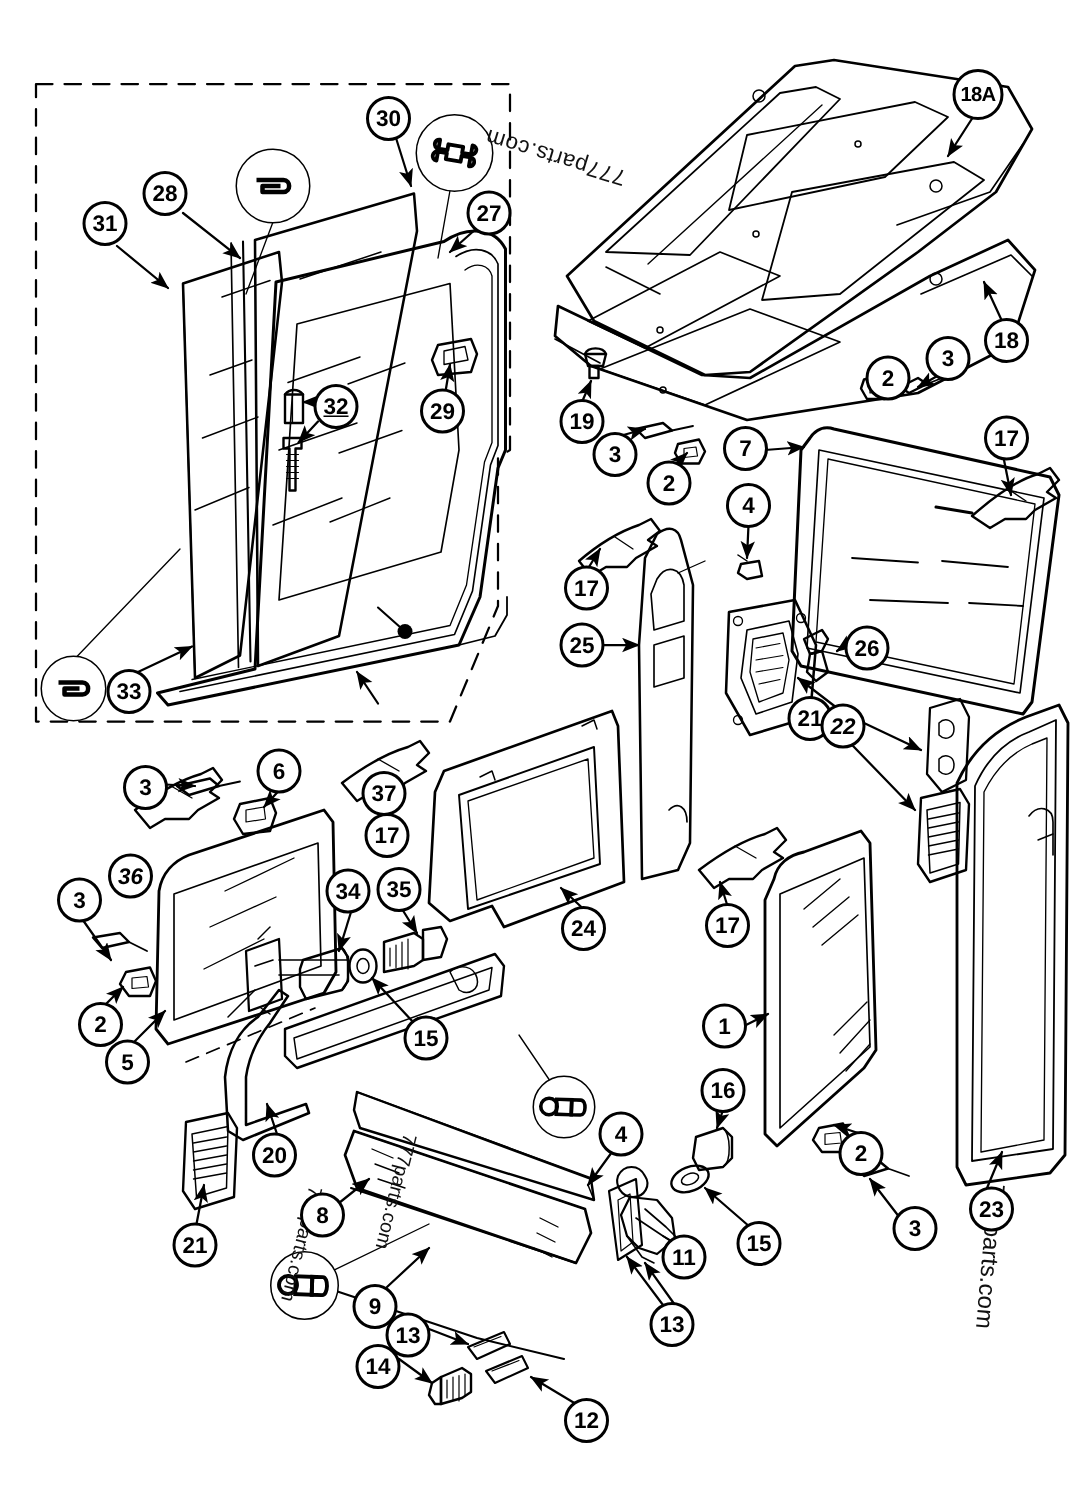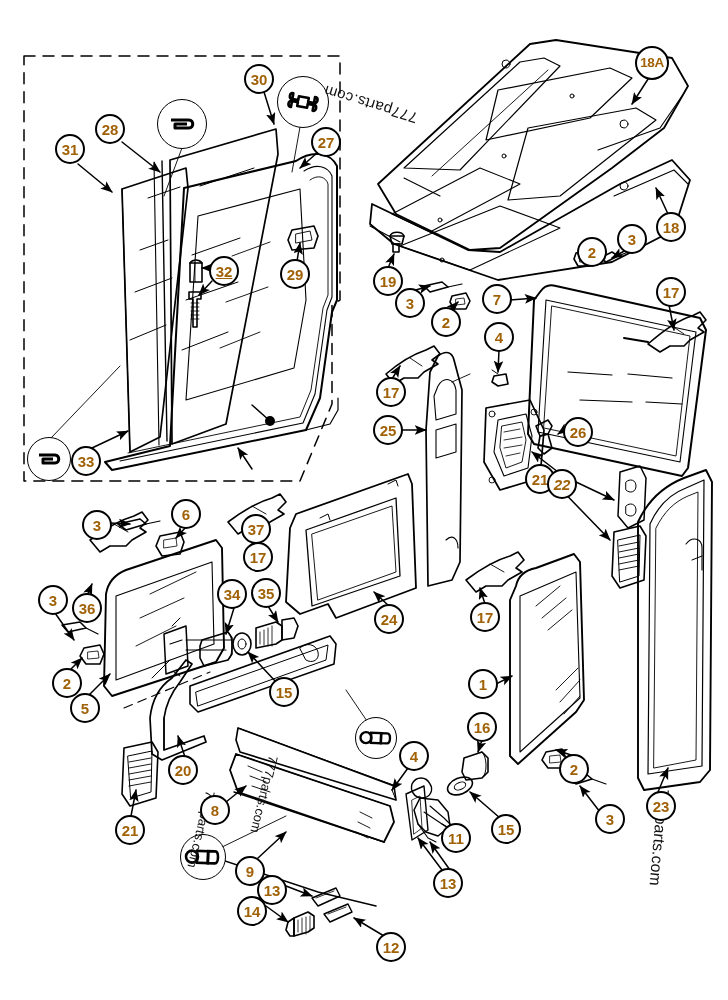--- a/index.html
+++ b/index.html
@@ -3,21 +3,21 @@
 <meta charset="utf-8">
 <style>
   html,body{margin:0;padding:0;background:#ffffff;}
   body{font-family:"Liberation Sans",sans-serif;}
   #sheet{position:relative;width:728px;height:1000px;background:#fff;overflow:hidden;}
   #art{position:absolute;left:0;top:0;width:728px;height:1000px;}
   .callout{position:absolute;transform:translate(-50%,-50%);
     border:2.2px solid #000;border-radius:50%;background:#fff;
     display:flex;align-items:center;justify-content:center;
     font-family:"Liberation Sans",sans-serif;font-weight:bold;
-    color:#a16207;line-height:1;user-select:none;}
+    color:#000000;line-height:1;user-select:none;}
   .callout.n2{width:26px;height:26px;font-size:15px;}
   .callout.n3{width:30px;height:30px;font-size:13.5px;letter-spacing:-0.5px;}
   .detailcirc{position:absolute;transform:translate(-50%,-50%);
     border:1.1px solid #000;border-radius:50%;background:#fff;}
   .wm{position:absolute;color:#111;font-family:"Liberation Sans",sans-serif;
     white-space:nowrap;user-select:none;}
   .wm1{font-size:15px;letter-spacing:.5px;top:96px;left:322px;
     transform:rotate(197deg);}
   .wm2{font-size:13px;top:758px;left:281px;transform:rotate(104deg);
     transform-origin:left top;}
@@ -508,17 +508,17 @@
       <div class="callout n2" style="left: 578px; top: 432px;">26</div>
       <div class="callout n2" style="left: 326px; top: 142px;">27</div>
       <div class="callout n2" style="left: 110px; top: 129px;">28</div>
       <div class="callout n2" style="left: 295px; top: 274px;">29</div>
       <div class="callout n2" style="left: 259px; top: 79px;">30</div>
       <div class="callout n2" style="left: 70px; top: 149px;">31</div>
       <div class="callout n2" style="left: 224px; top: 271px; text-decoration: underline;">32</div>
       <div class="callout n2" style="left: 86px; top: 461px;">33</div>
       <div class="callout n2" style="left: 232px; top: 594px;">34</div>
       <div class="callout n2" style="left: 266px; top: 593px;">35</div>
-      <div class="callout n2" style="left: 87px; top: 608px;">36</div>
+      <div class="callout n2" style="left: 87px; top: 584px; font-style: italic;">36</div>
       <div class="callout n2" style="left: 256px; top: 481px; margin-top: 48px;">37</div>
     </div>
 
 </div>
 
 </body></html>

